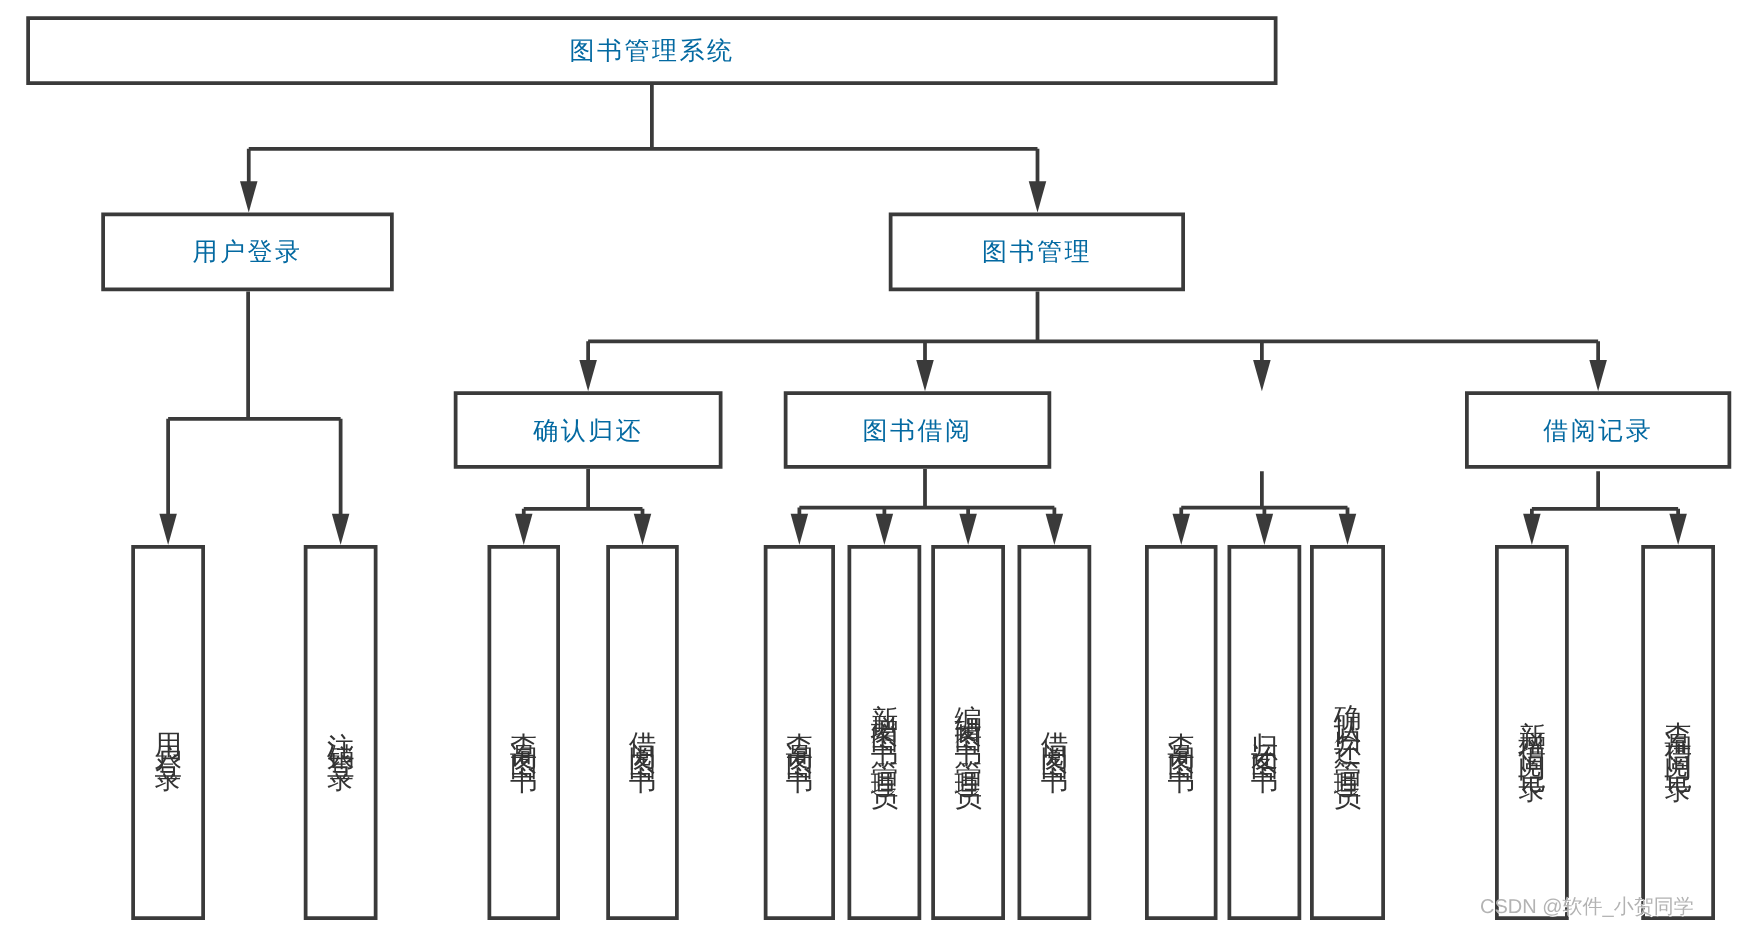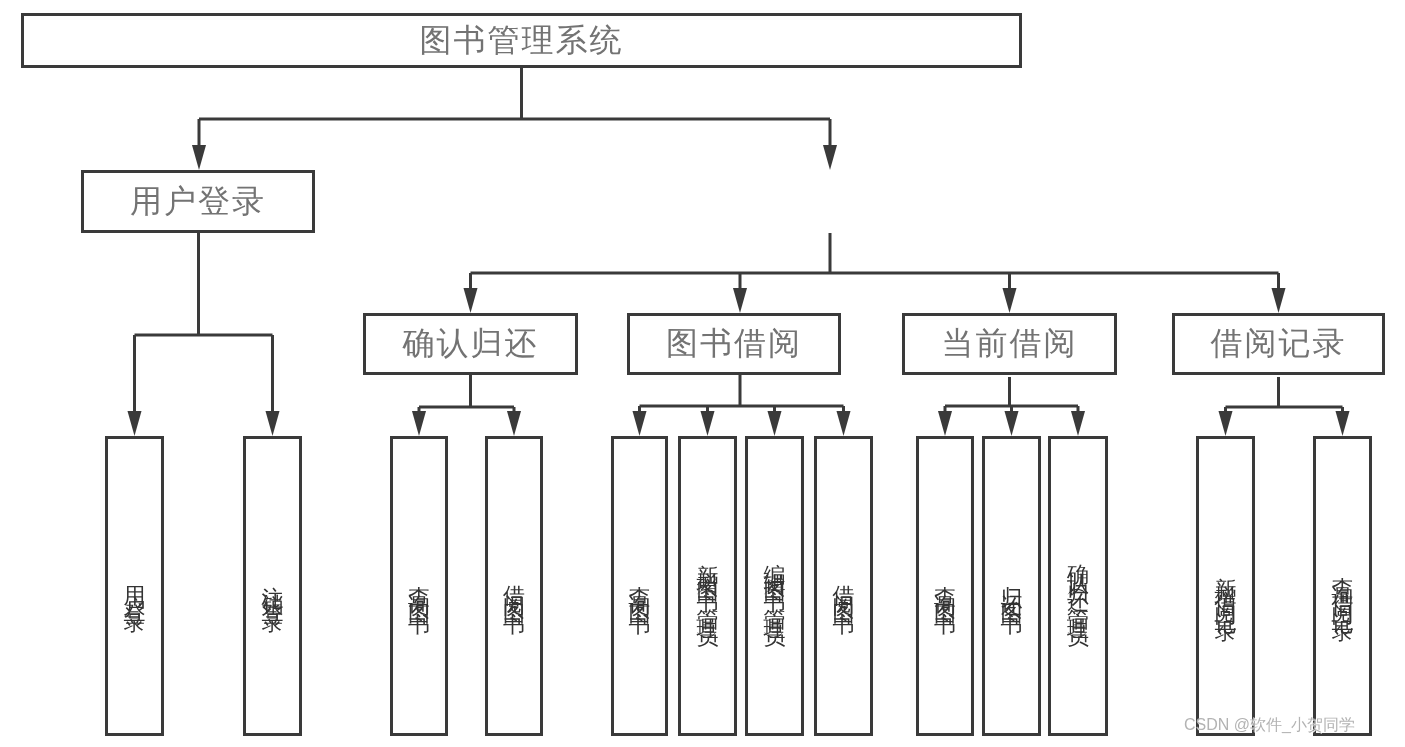--- a/index.html
+++ b/index.html
@@ -26,23 +26,23 @@
     box-sizing: border-box;
     background: #ffffff;
     border: 3px solid #3a3a3a;
     display: flex;
     align-items: center;
     justify-content: center;
     z-index: 1;
     color: #333333;
   }
   .node.h span {
-    font-size: 32px;
+    font-size: 20px;
     letter-spacing: 2px;
-    color: #737373;
+    color: #0369a1;
     white-space: nowrap;
   }
   .node.vert span {
     writing-mode: vertical-rl;
     text-orientation: mixed;
     font-size: 22px;
     letter-spacing: 9px;
     line-height: 1;
     color: #333333;
     white-space: nowrap;
@@ -106,29 +106,29 @@
     </g>
   </svg>
 
   <div class="node h" style="left:21px;top:13px;width:1001px;height:55px">
     <span>图书管理系统</span>
   </div>
 
   <div class="node h" style="left:81px;top:170px;width:234px;height:63px">
     <span>用户登录</span>
   </div>
+  <div class="node h" style="left:711px;top:170px;width:237px;height:63px">
+    <span>图书管理</span>
+  </div>
 
   <div class="node h" style="left:363px;top:313px;width:215px;height:62px">
     <span>确认归还</span>
   </div>
   <div class="node h" style="left:627px;top:313px;width:214px;height:62px">
     <span>图书借阅</span>
-  </div>
-  <div class="node h" style="left:902px;top:313px;width:215px;height:62px">
-    <span>当前借阅</span>
   </div>
   <div class="node h" style="left:1172px;top:313px;width:213px;height:62px">
     <span>借阅记录</span>
   </div>
 
   <div class="node vert" style="left:105px;top:436px;width:59px;height:300px">
     <span>用户登录</span>
   </div>
   <div class="node vert" style="left:243px;top:436px;width:59px;height:300px">
     <span>注销登录</span>

